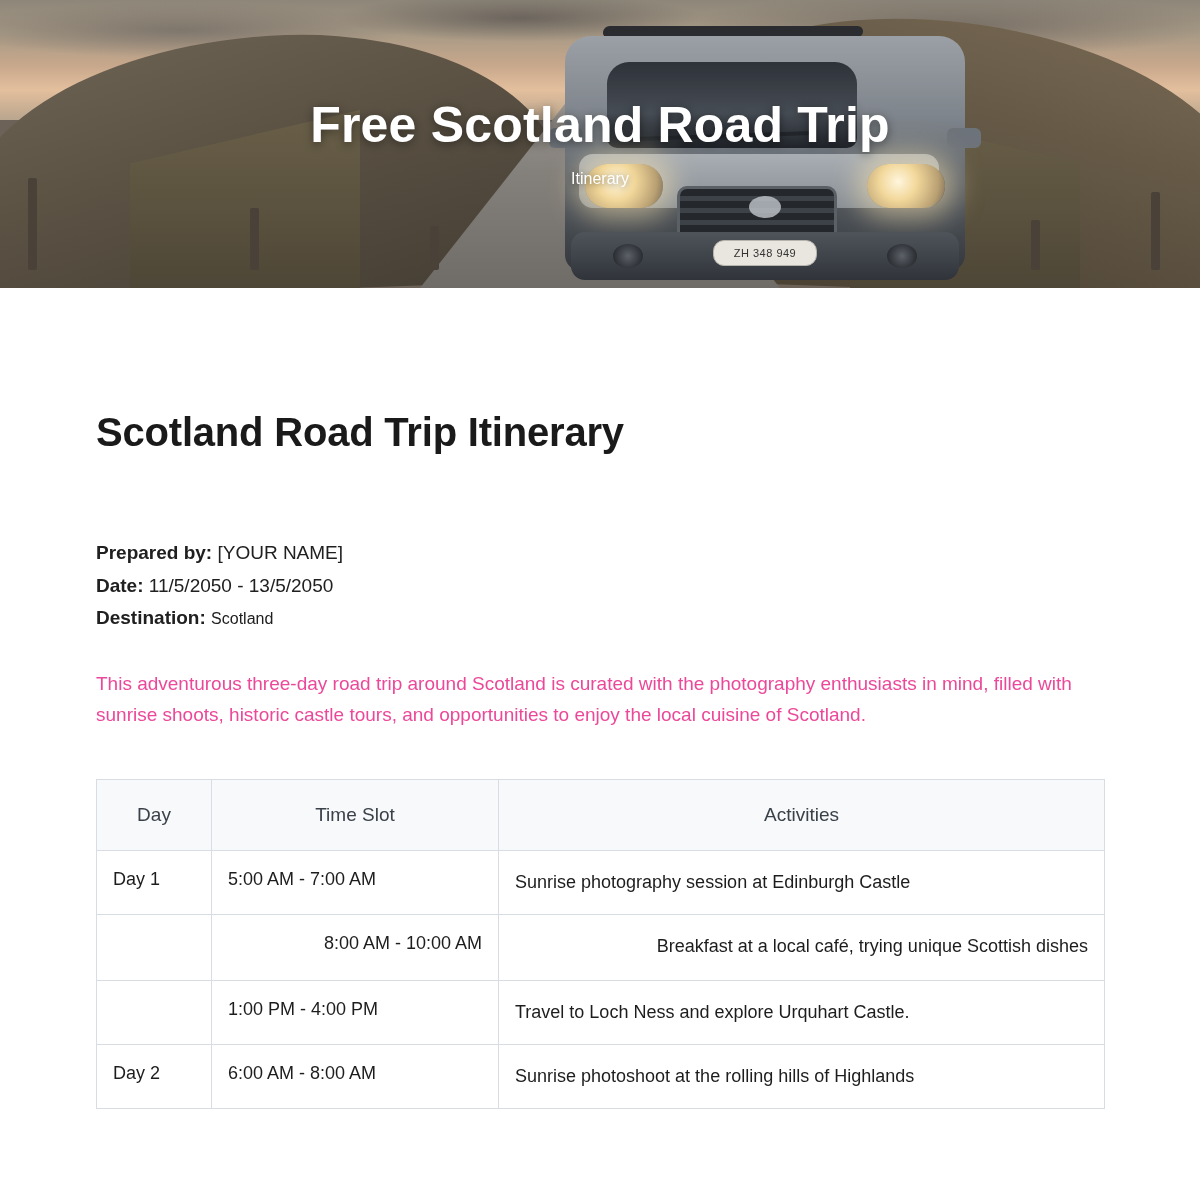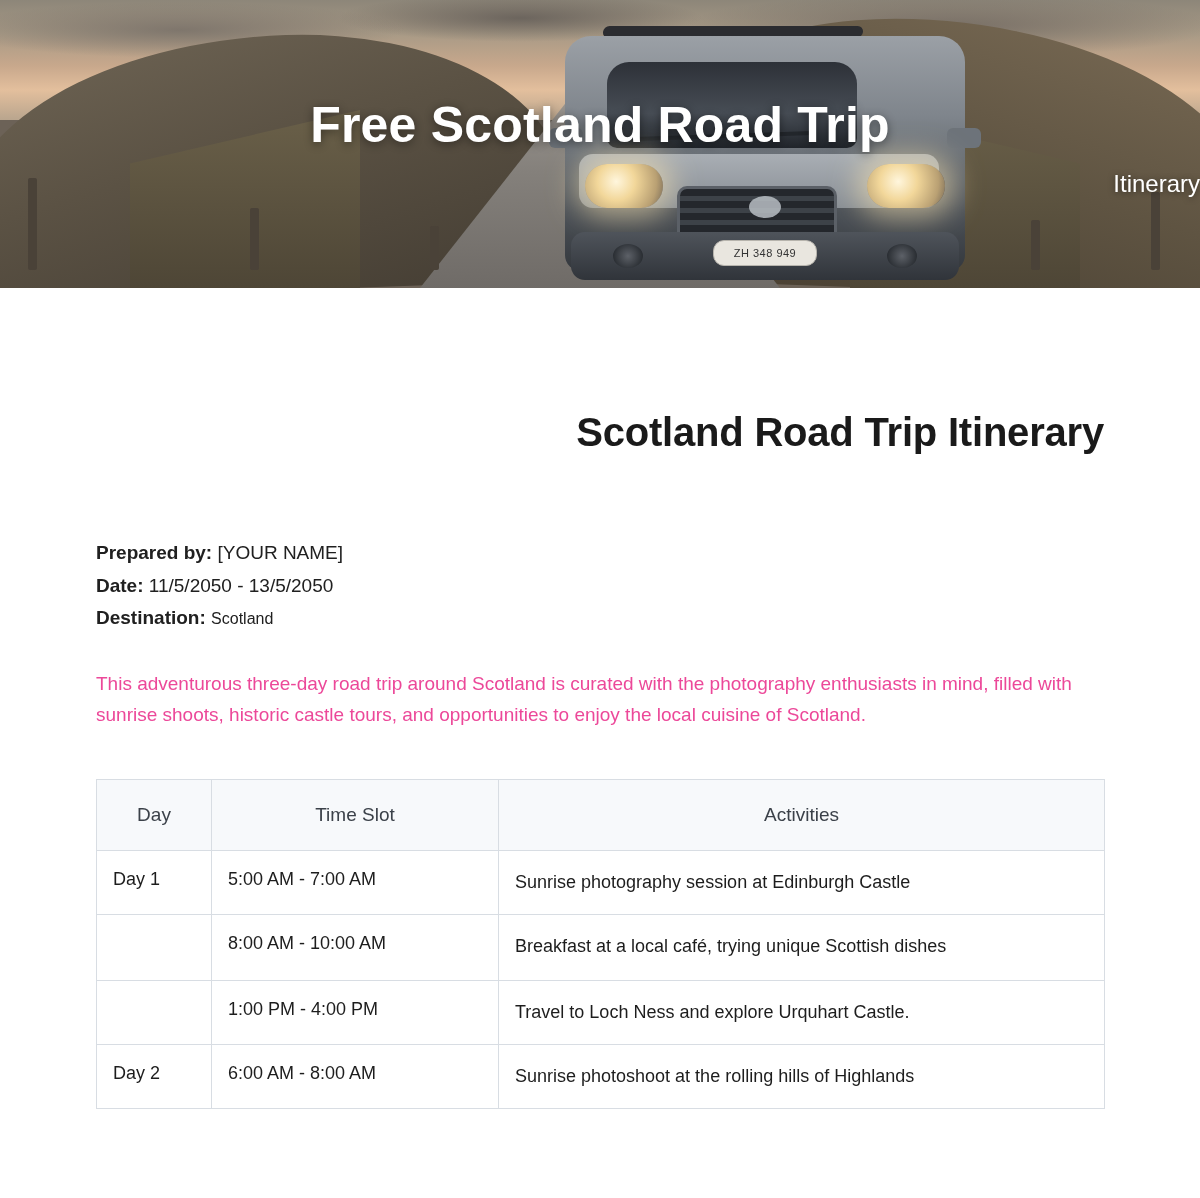--- a/index.html
+++ b/index.html
@@ -194,36 +194,36 @@
     font-size: 50px;
     font-weight: 700;
     letter-spacing: .2px;
     text-shadow: 0 2px 10px rgba(0,0,0,.45);
     z-index: 5;
   }
   .hero-subtitle {
     position: absolute;
     left: 0; right: 0;
     top: 170px;
-    text-align: right;
+    text-align: center;
     color: #ffffff;
-    font-size: 24px;
+    font-size: 16px;
     font-weight: 400;
     text-shadow: 0 1px 6px rgba(0,0,0,.5);
     z-index: 5;
   }
 
   
   .content {
     padding: 0 96px;
   }
   .doc-title {
     margin: 0;
     padding-top: 122px;
-    text-align: right;
+    text-align: left;
     font-size: 40px;
     font-weight: 700;
     color: #1a1a1a;
     letter-spacing: -0.2px;
   }
 
   .meta {
     margin-top: 82px;
     font-size: 19px;
     color: #202020;
@@ -265,21 +265,21 @@
     font-size: 19px;
     padding: 24px 16px;
     margin-left: 44px;
   }
   col.c-day { width: 115px; }
   col.c-time { width: 287px; }
   col.c-act { width: 606px; }
   td.cell-day { padding-left: 14px; }
   td.cell-time { padding-left: 25px; margin-top: 44px; }
   td.cell-act { padding-left: 14px; line-height: 1.5; }
-  tr.row-tall td { padding-bottom: 20px; }
+  tr.row-tall td { padding-bottom: 20px; text-align: right; }
   .muted { color: #414b5c; }
 </style>
 </head>
 <body>
 
 <div class="page">
 
   <div class="hero">
     <div class="hero-sky"></div>
     <div class="hero-clouds"></div>

